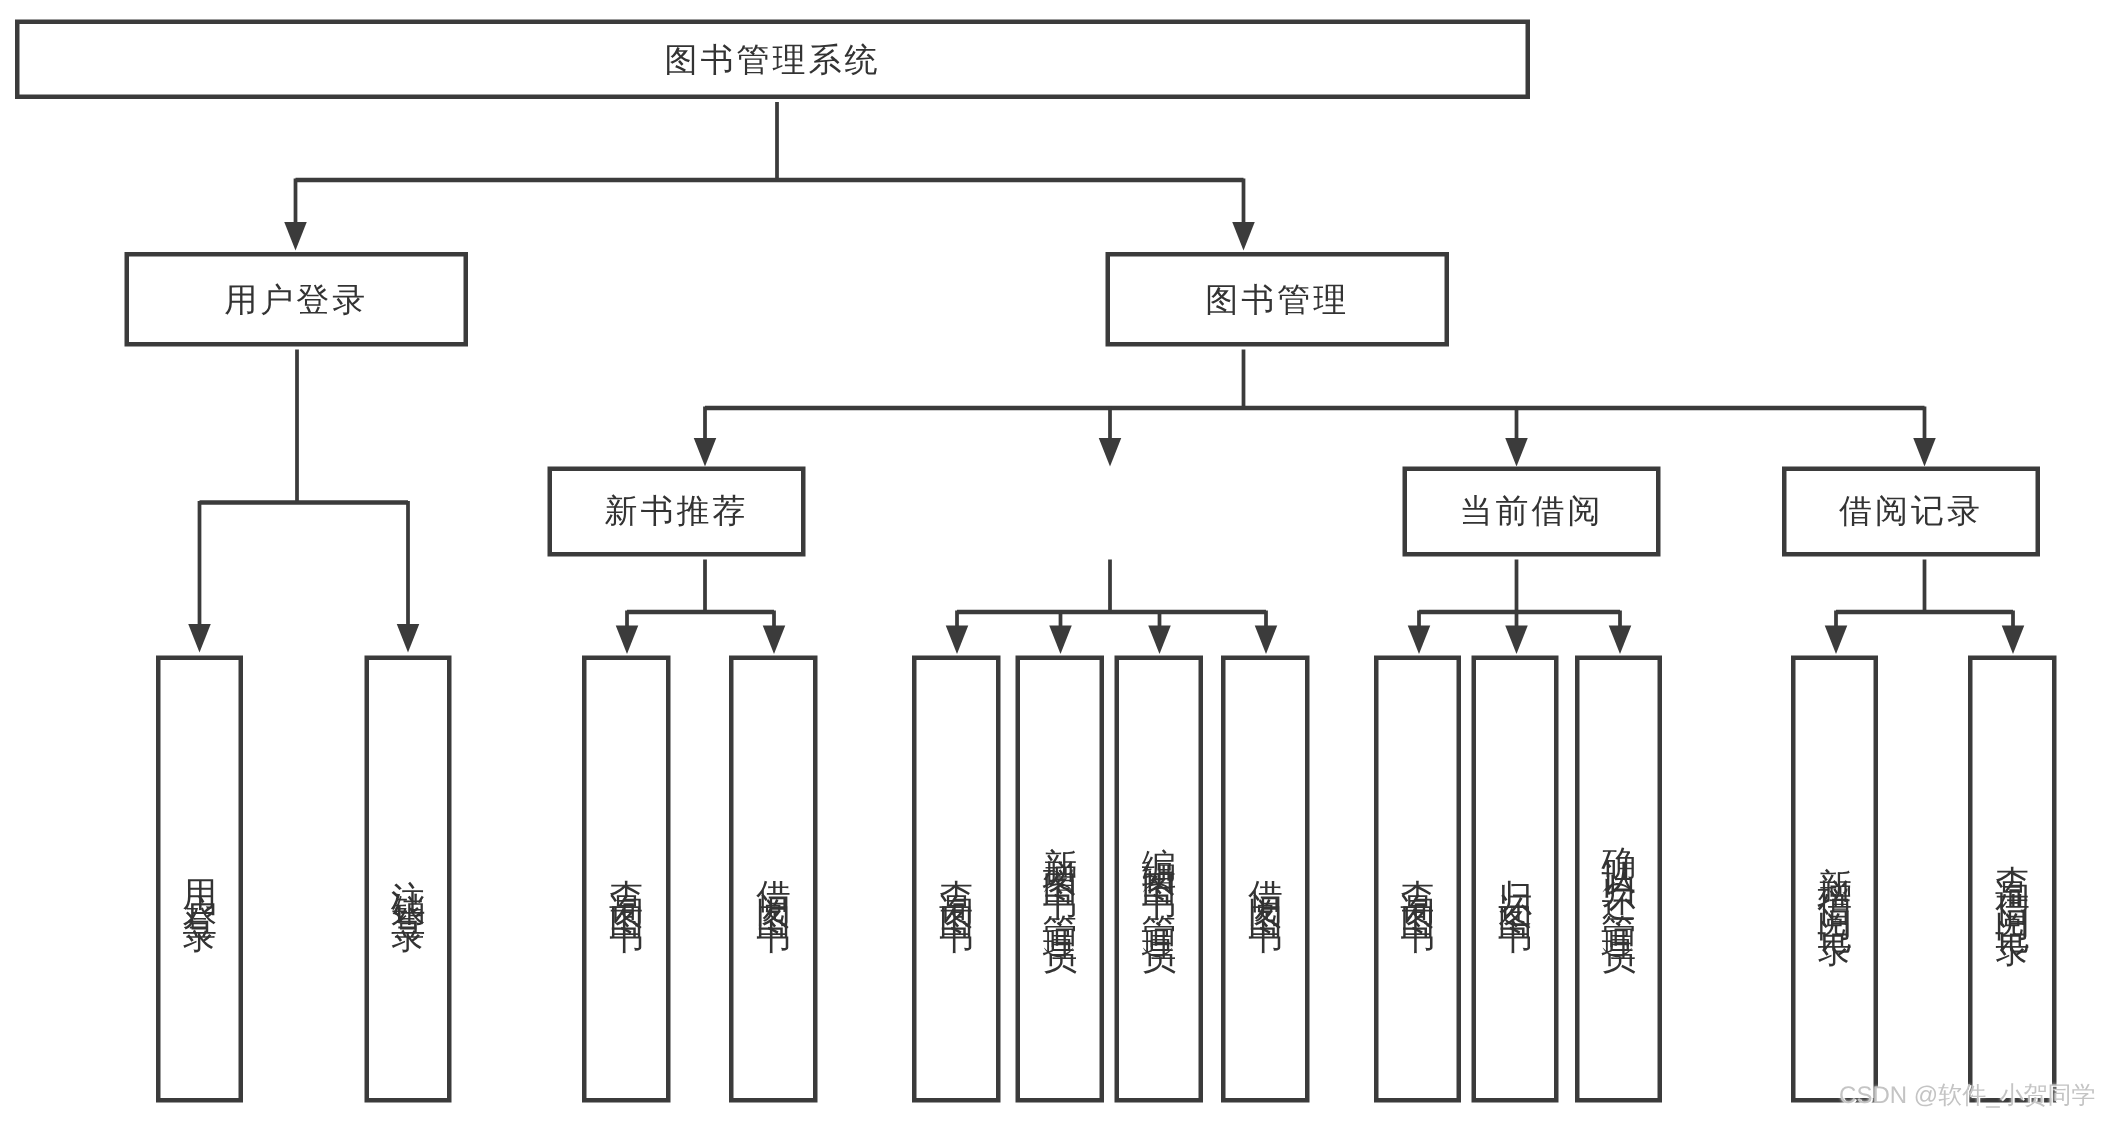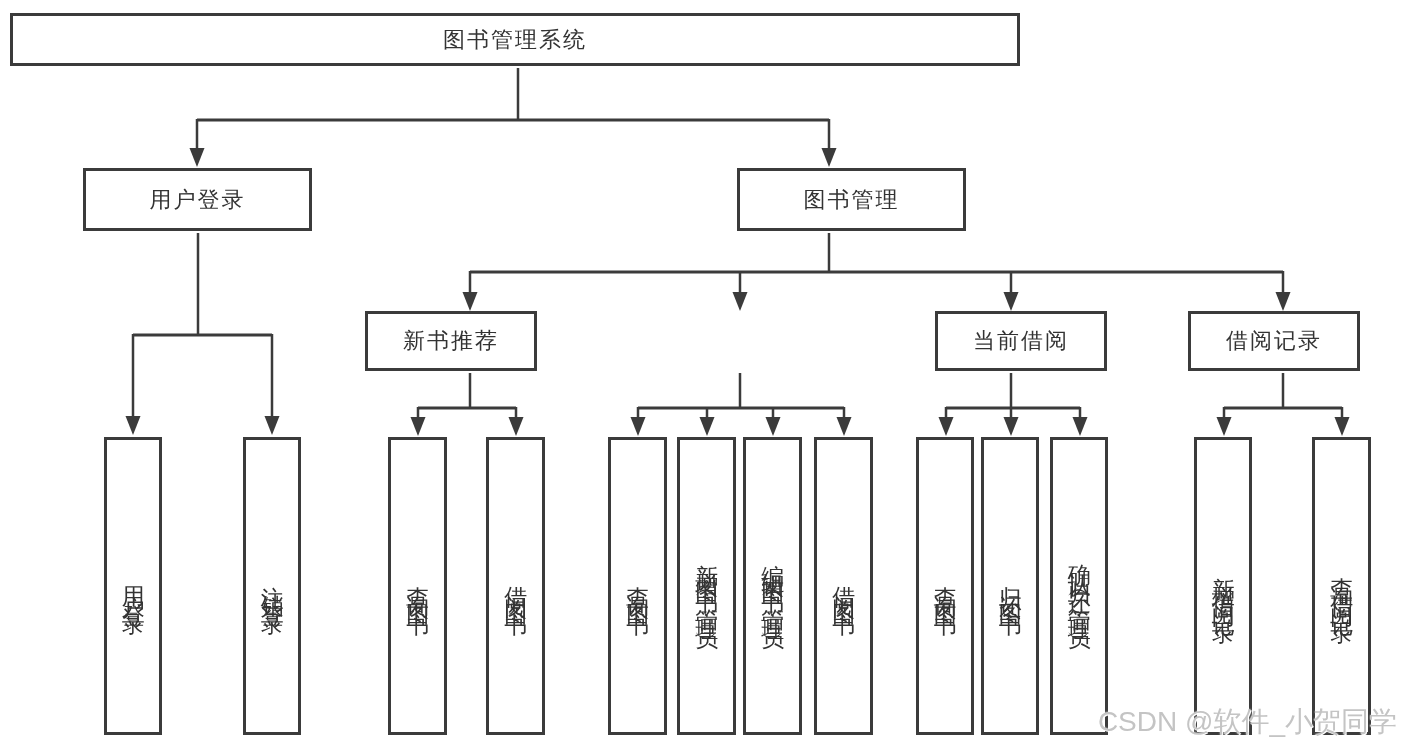--- a/index.html
+++ b/index.html
@@ -34,21 +34,21 @@
   .lf-bb0{left:608px;width:59px;}
   .lf-bb1{left:677px;width:59px;}
   .lf-bb2{left:743px;width:59px;}
   .lf-bb3{left:814px;width:59px;}
   .lf-cb0{left:916px;}
   .lf-cb1{left:981px;}
   .lf-cb2{left:1050px;}
   .lf-br0{left:1194px;}
   .lf-br1{left:1312px;width:59px;}
   .watermark{
-    position:absolute;right:8px;bottom:6px;font-size:28px;color:#c4c4c4;
+    position:absolute;right:8px;bottom:6px;font-size:16px;color:#c4c4c4;
     text-shadow:0 0 2px #ffffff, 1px 1px 0 #ffffff;white-space:nowrap;
   }
 </style>
 </head>
 <body>
 
 <div class="stage">
 
   <svg width="1405" height="747" viewBox="0 0 1405 747" aria-hidden="true">
     <g stroke="#3b3b3b" stroke-width="2.5" fill="none">

